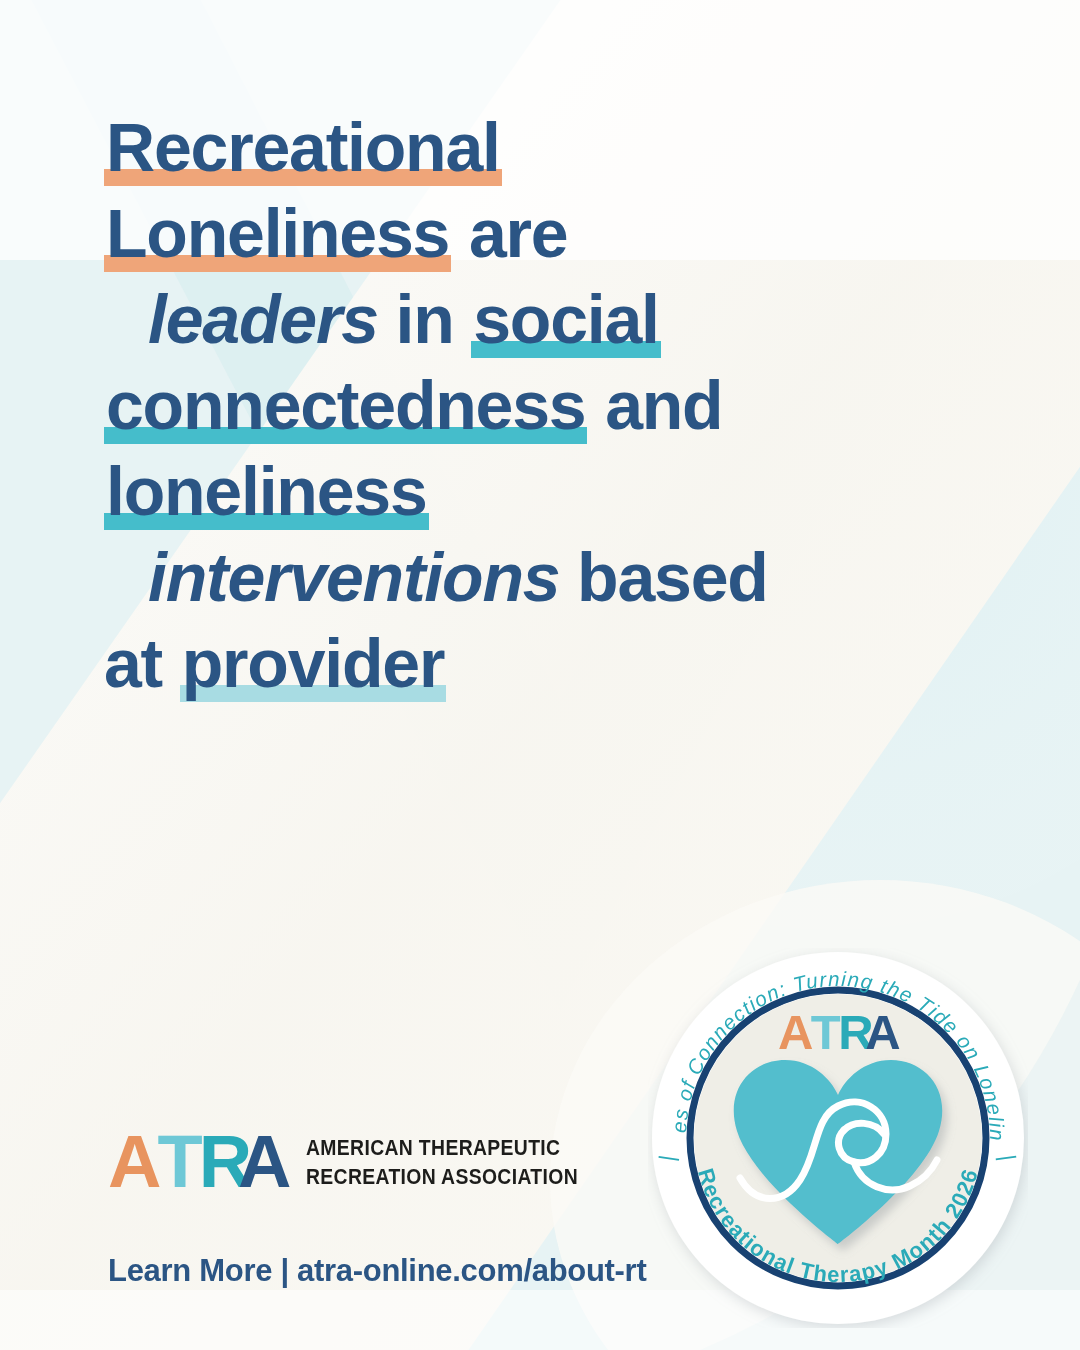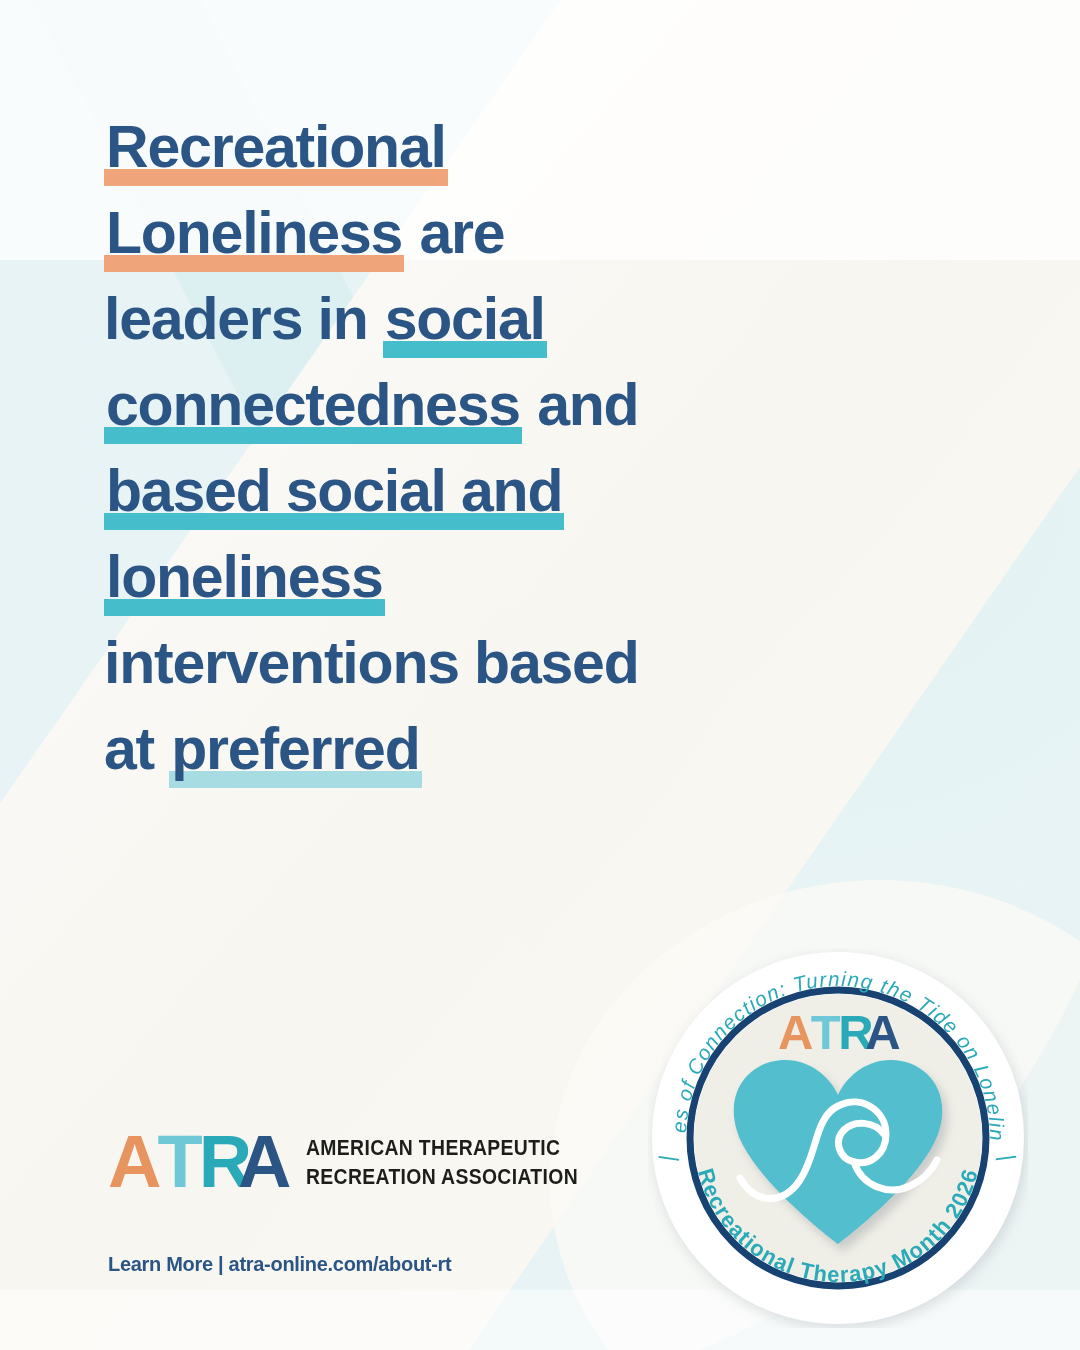--- a/index.html
+++ b/index.html
@@ -16,41 +16,41 @@
   }
 
   
   .bg-layer{position:absolute;inset:0;overflow:hidden;}
   .bg-layer svg{position:absolute;top:0;left:0;}
 
   
   .headline{
     position:absolute;left:104px;top:104px;width:790px;
     font-weight:bold;
-    font-size:59px;
+    font-size:68px;
     line-height:86px;
     letter-spacing:-1.2px;
     color:#2b5584;
     z-index:5;
   }
   .headline .ln{display:block;white-space:nowrap;}
   .hl{
     position:relative;
     display:inline-block;
     padding:0 2px;
   }
   .hl::after{
     content:"";position:absolute;left:0;right:0;
     bottom:4px;height:17px;z-index:-1;
     background:var(--hlc);
   }
   .hl-orange{--hlc:#efa579;}
   .hl-teal{--hlc:#45bdcb;}
   .hl-lightblue{--hlc:#a8dce3;}
-  .it{}
+  .it{font-style:italic;margin-left:44px;}
 
   
   .atra-logo{
     position:absolute;left:108px;top:1125px;
     display:flex;align-items:center;gap:18px;z-index:6;
   }
   .atra-word{
     font-size:74px;font-weight:bold;letter-spacing:-4px;line-height:1;
     display:flex;
   }
@@ -61,21 +61,21 @@
   .atra-sub{
     display:flex;flex-direction:column;gap:7px;
     font-size:22px;font-weight:bold;letter-spacing:0.4px;
     color:#1d1d1b;line-height:1;
     transform:scaleX(0.88);transform-origin:left center;
   }
 
   
   .learn-more{
     position:absolute;left:108px;top:1253px;
-    font-size:20px;font-weight:bold;color:#2b5584;
+    font-size:31px;font-weight:bold;color:#2b5584;
     letter-spacing:-0.3px;z-index:6;white-space:nowrap;
   }
 
   
   .badge{
     position:absolute;left:648px;top:948px;width:380px;height:380px;z-index:7;
   }
   .badge svg{display:block;width:380px;height:380px;}
 
   .badge-logo{
@@ -133,30 +133,27 @@
     <span class="ln">
       <span class="hl hl-orange">Loneliness</span><span> are</span>
     </span>
     <span class="ln">
       <span class="it">leaders</span><span> in </span><span class="hl hl-teal">social</span>
     </span>
     <span class="ln">
       <span class="hl hl-teal">connectedness</span><span> and</span>
     </span>
     <span class="ln">
-      <span class="hl hl-teal">based social and</span>
-    </span>
-    <span class="ln">
       <span class="hl hl-teal">loneliness</span>
     </span>
     <span class="ln">
       <span class="it">interventions</span><span> based</span>
     </span>
     <span class="ln">
-      <span>at </span><span class="hl hl-lightblue">preferred</span>
+      <span>at </span><span class="hl hl-lightblue">provider</span>
     </span>
   </div>
 
   <div class="atra-logo">
     <div class="atra-word">
       <span class="a1">A</span>
         <span class="t1">T</span>
         <span class="r1">R</span>
         <span class="a2">A</span>
     </div>

